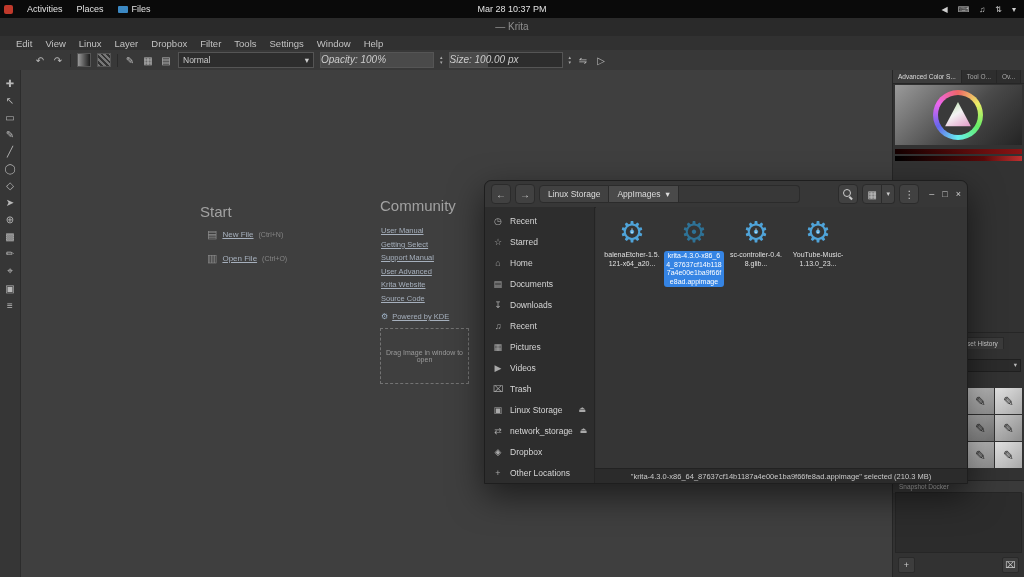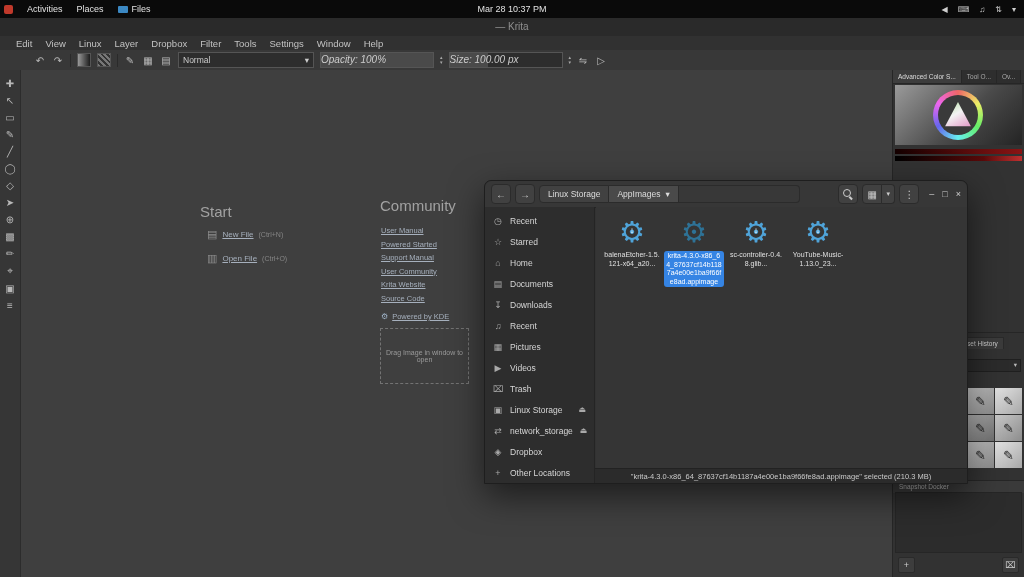--- a/index.html
+++ b/index.html
@@ -252,23 +252,23 @@
       </div>
       <div class="start-row" style="left:186px;top:182px;">
         <span class="start-ico">▥</span>
         <span class="k-link">Open File</span>
         <span class="shortcut">(Ctrl+O)</span>
       </div>
 
       <div class="comm-head">Community</div>
       <div class="comm-links">
         <span class="k-link">User Manual</span>
-        <span class="k-link">Powered Started</span>
+        <span class="k-link">Getting Select</span>
         <span class="k-link">Support Manual</span>
-        <span class="k-link">User Community</span>
+        <span class="k-link">User Advanced</span>
         <span class="k-link">Krita Website</span>
         <span class="k-link">Source Code</span>
         <span class="kde-row">
           <span class="kde-ico">⚙</span>
           <span class="k-link">Powered by KDE</span>
         </span>
       </div>
 
       <div class="dragbox">
         <span>Drag Image in window to open</span>

